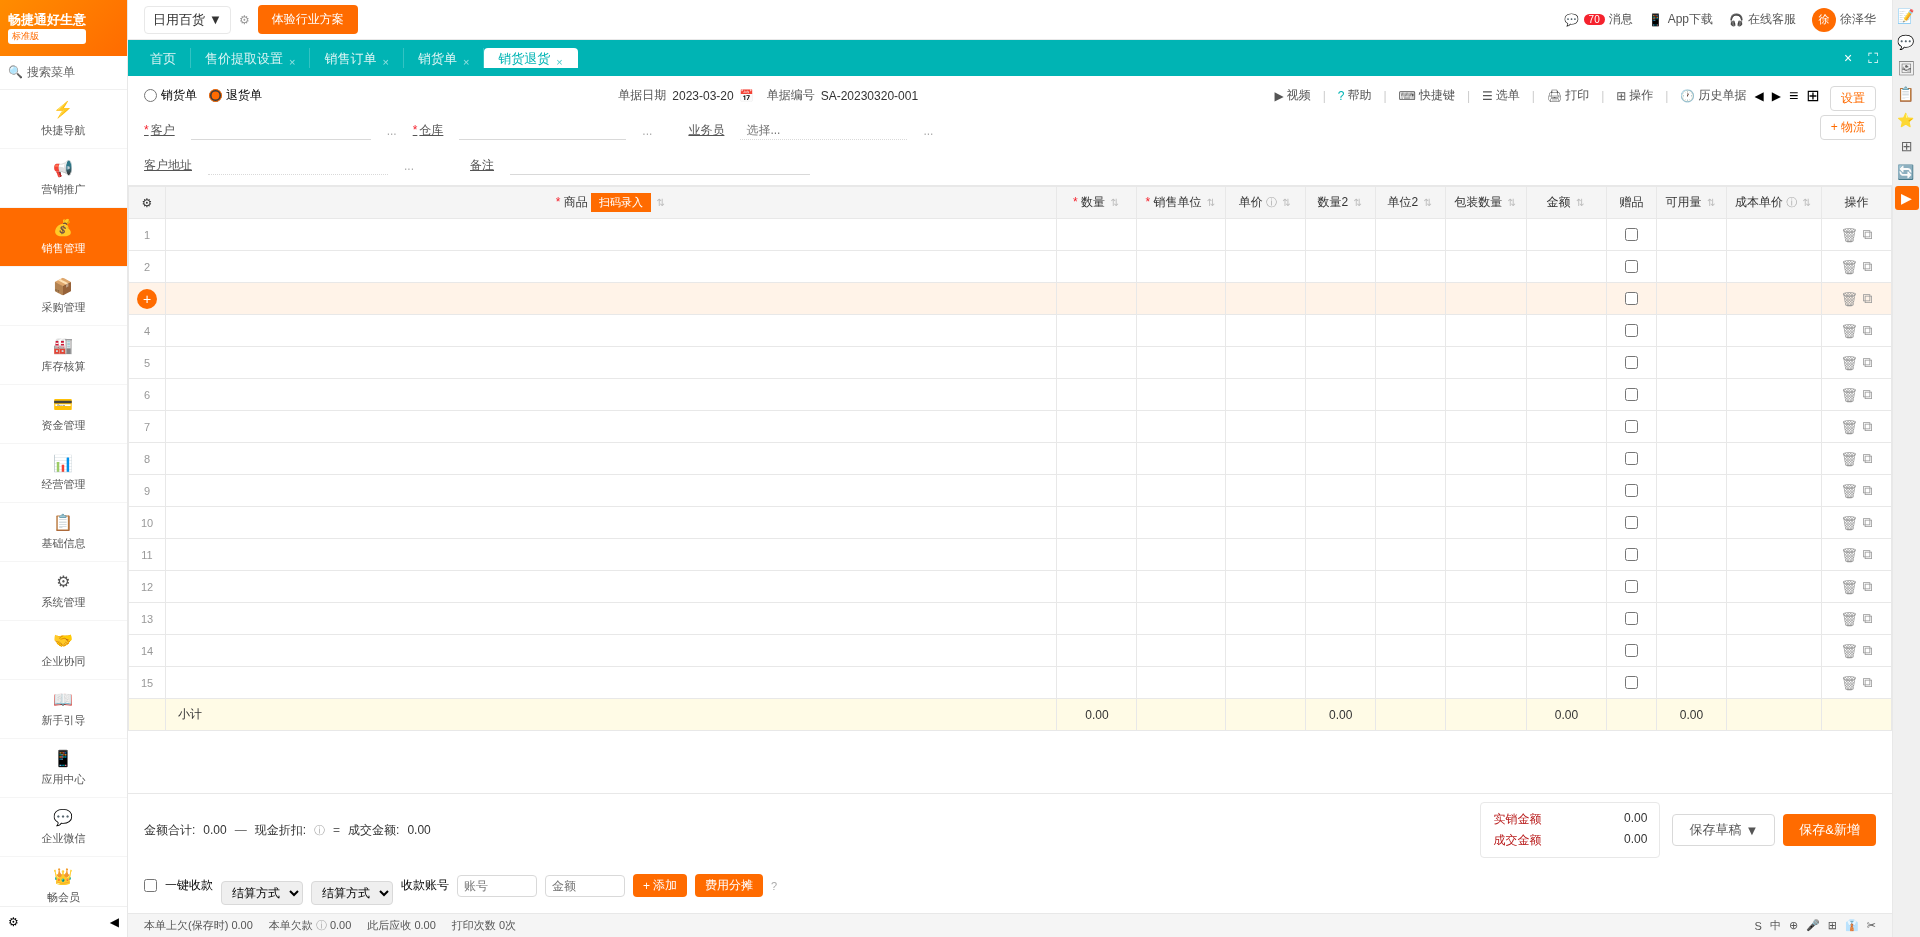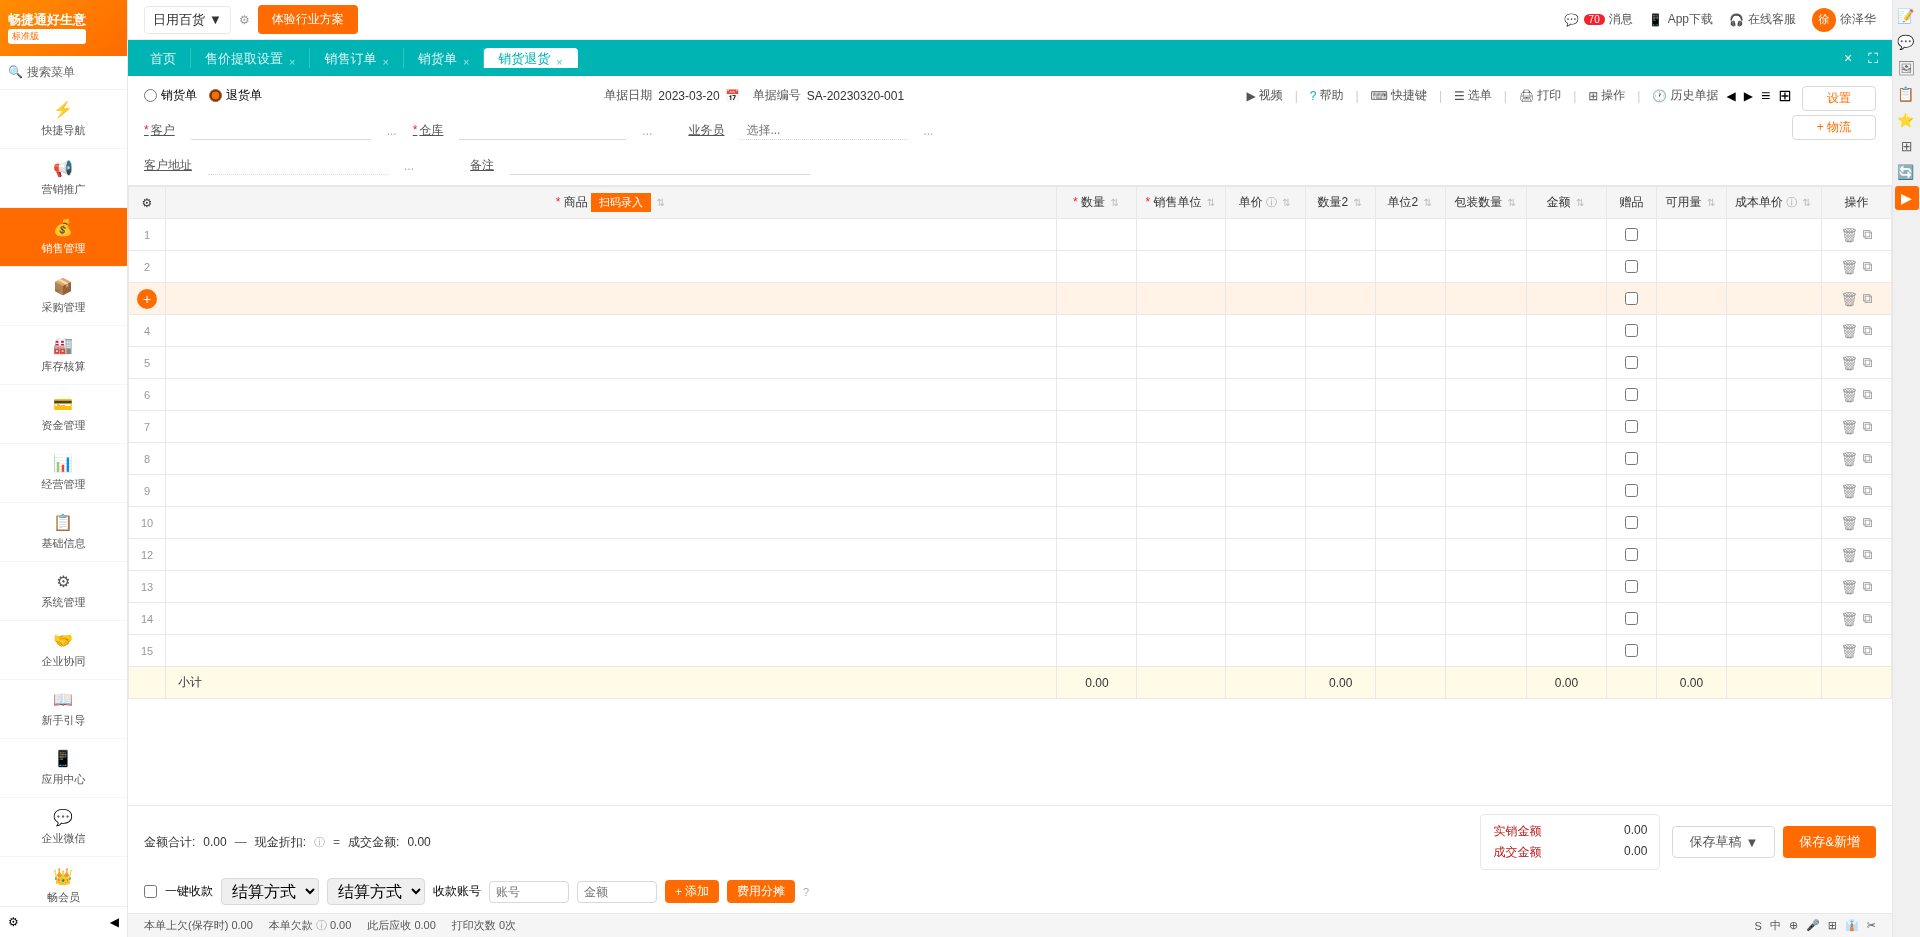--- a/index.html
+++ b/index.html
@@ -52,21 +52,21 @@
     .radio-item { display: flex; align-items: center; gap: 4px; cursor: pointer; font-size: 12px; }
     .radio-input { accent-color: #ff6b00; }
     .doc-info { display: flex; align-items: center; gap: 12px; margin-left: auto; }
     .doc-info-item { display: flex; align-items: center; gap: 6px; font-size: 12px; color: #555; }
     .doc-toolbar { display: flex; gap: 8px; align-items: center; }
     .doc-toolbar-btn { display: flex; align-items: center; gap: 3px; font-size: 12px; color: #555; cursor: pointer; }
     
     .header-row { display: flex; align-items: flex-start; justify-content: space-between; }
     .header-left { display: flex; flex-direction: column; gap: 8px; flex: 1; }
     .header-right { display: flex; flex-direction: column; gap: 4px; align-items: flex-end; }
-    .header-right-btn { background: #fff; border: 1px solid #d9d9d9; border-radius: 4px; padding: 3px 24px; font-size: 12px; color: #ff6b00; cursor: pointer; display: flex; align-items: center; gap: 3px; }
+    .header-right-btn { background: #fff; border: 1px solid #d9d9d9; border-radius: 4px; padding: 3px 10px; font-size: 12px; color: #ff6b00; cursor: pointer; display: flex; align-items: center; gap: 3px; }
     
     
     .table-area { flex: 1; overflow: auto; background: #fff; }
     table { width: 100%; border-collapse: collapse; }
     thead th { background: #f5f5f5; border: 1px solid #e8e8e8; padding: 6px 8px; font-size: 12px; color: #333; font-weight: 500; white-space: nowrap; text-align: center; position: sticky; top: 0; z-index: 5; }
     tbody td { border: 1px solid #e8e8e8; padding: 4px 8px; font-size: 12px; color: #333; text-align: center; height: 32px; }
     tbody tr.active-row td { background: #fff3e8; }
     .row-num { color: #999; font-size: 11px; }
     .add-row-btn { width: 20px; height: 20px; background: #ff6b00; color: #fff; border-radius: 50%; display: inline-flex; align-items: center; justify-content: center; cursor: pointer; font-size: 14px; line-height: 1; }
     .scan-btn { background: #ff6b00; color: #fff; border: none; border-radius: 0; padding: 2px 8px; font-size: 11px; cursor: pointer; }
@@ -77,21 +77,21 @@
     
     .subtotal-row td { background: #fffbe6; font-weight: 500; }
     
     
     .bottom-area { background: #fff; border-top: 1px solid #e8e8e8; padding: 8px 16px; flex-shrink: 0; }
     .calc-row { display: flex; align-items: center; gap: 8px; font-size: 12px; color: #333; margin-bottom: 8px; }
     .calc-value { color: #333; font-weight: 500; }
     .calc-eq { color: #666; }
     .payment-row { display: flex; align-items: center; gap: 8px; font-size: 12px; }
     .payment-checkbox { accent-color: #ff6b00; }
-    .payment-select { border: 1px solid #d9d9d9; border-radius: 4px; padding: 3px 6px; font-size: 16px; }
+    .payment-select { border: 1px solid #d9d9d9; border-radius: 4px; padding: 3px 6px; font-size: 12px; margin-top: 15px; }
     .payment-input { border: 1px solid #d9d9d9; border-radius: 4px; padding: 3px 6px; font-size: 12px; width: 80px; }
     .add-btn { background: #ff6b00; color: #fff; border: none; border-radius: 4px; padding: 3px 10px; font-size: 12px; cursor: pointer; display: flex; align-items: center; gap: 3px; }
     .fee-btn { background: #ff6b00; color: #fff; border: none; border-radius: 4px; padding: 3px 10px; font-size: 12px; cursor: pointer; }
     
     
     .right-summary { background: #fff; border: 1px solid #e8e8e8; border-radius: 4px; padding: 6px 12px; font-size: 12px; min-width: 180px; }
     .summary-row { display: flex; justify-content: space-between; gap: 16px; padding: 2px 0; }
     .summary-label { color: #b91c1c; }
     .summary-value { font-weight: 500; color: #333; }
     
@@ -662,20 +662,44 @@
               <td></td>
               <td></td>
               <td>
                 <div class="action-btns">
                   <button class="action-btn">🗑</button>
                   <button class="action-btn">⧉</button>
                 </div>
               </td>
             </tr>
           <tr>
+              <td><span class="row-num">11</span></td>
+              <td></td>
+              <td></td>
+              <td></td>
+              <td></td>
+              <td></td>
+              <td></td>
+              <td></td>
+              <td></td>
+              <td>
+                <div class="checkbox-cell">
+                  <input type="checkbox" style="">
+                </div>
+              </td>
+              <td></td>
+              <td></td>
+              <td>
+                <div class="action-btns">
+                  <button class="action-btn">🗑</button>
+                  <button class="action-btn">⧉</button>
+                </div>
+              </td>
+            </tr>
+          <tr>
               <td><span class="row-num">12</span></td>
               <td></td>
               <td></td>
               <td></td>
               <td></td>
               <td></td>
               <td></td>
               <td></td>
               <td></td>
               <td>

